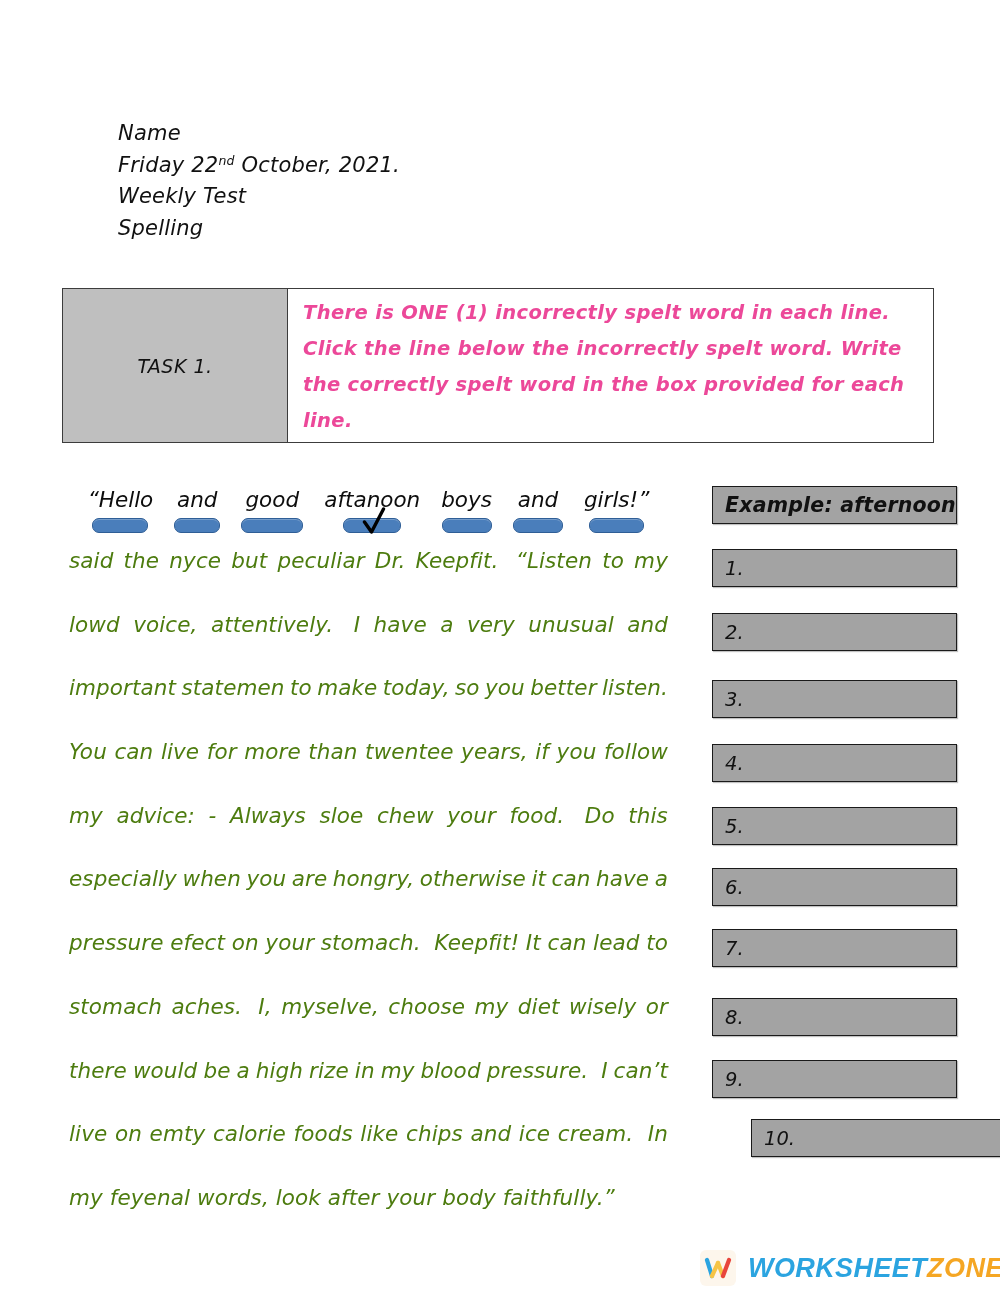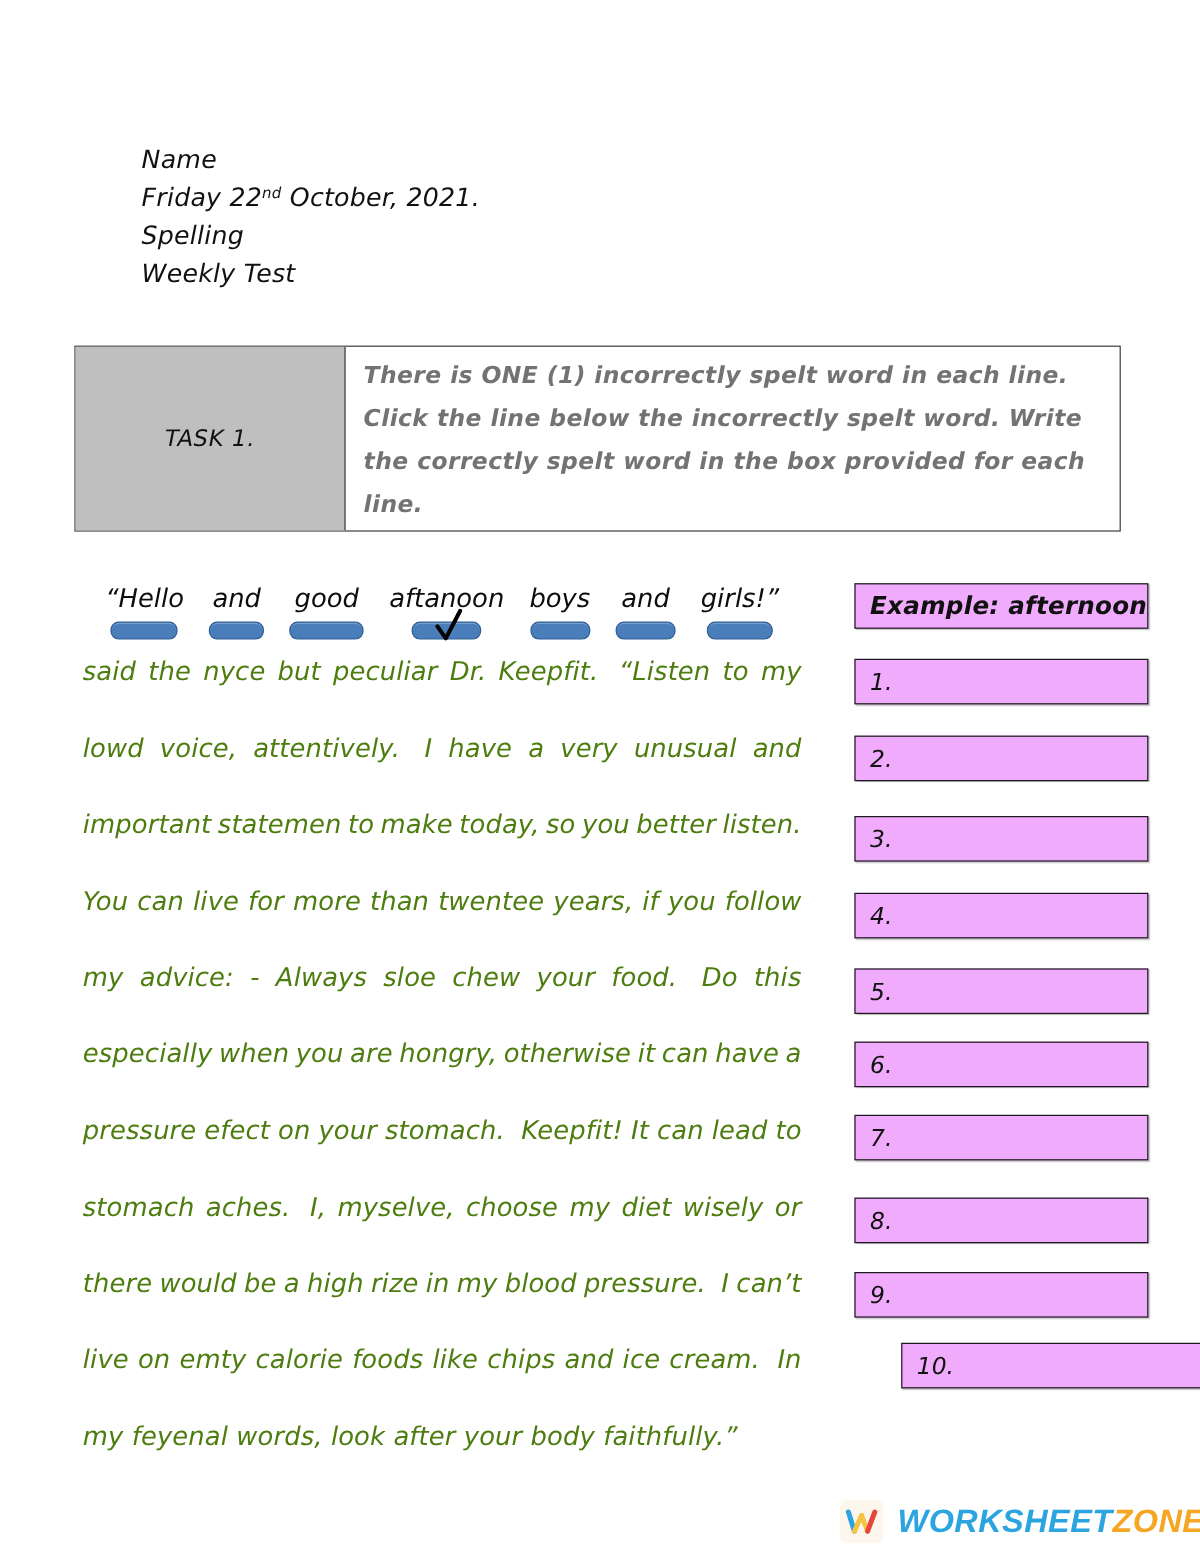--- a/index.html
+++ b/index.html
@@ -77,21 +77,21 @@
     box-sizing: border-box;
     padding: 12px 16px 10px 15px;
     display: flex;
     align-items: center;
   }
   .task-text {
     font-size: 19.5px;
     font-weight: bold;
     line-height: 36px;
     letter-spacing: 0.35px;
-    color: #737373;
+    color: #ec4899;
   }
 
   
   .passage {
     position: absolute;
     left: 69px;
     top: 487px;
     width: 599px;
   }
   .pline {
@@ -165,21 +165,21 @@
   .answers {
     position: absolute;
     left: 0;
     top: 0;
     width: 1000px;
     height: 1291px;
   }
   .abox {
     position: absolute;
     box-sizing: border-box;
-    background: #f0abfc;
+    background: #a3a3a3;
     border: 1.6px solid #1a1a1a;
     display: flex;
     align-items: center;
     padding-left: 12px;
     font-size: 19.5px;
     color: #111111;
     box-shadow: 1px 1px 1px rgba(120,120,120,0.45);
   }
   .abox.example {
     font-weight: bold;
@@ -215,22 +215,22 @@
   .logo-text .part2 { color: #f5a623; }
 </style>
 </head>
 <body>
 
 <div class="page">
 
   <div class="header">
     <div class="hline">Name</div>
     <div class="hline"><span>Friday 22</span><sup>nd</sup><span> October, 2021.</span></div>
+    <div class="hline">Weekly Test</div>
     <div class="hline">Spelling</div>
-    <div class="hline">Weekly Test</div>
   </div>
 
   <div class="task-table">
     <div class="task-left">
       <span class="task-left-label">TASK 1.</span>
     </div>
     <div class="task-right">
       <div class="task-text">There is ONE (1) incorrectly spelt word in each line. Click the line below the incorrectly spelt word. Write the correctly spelt word in the box provided for each line.</div>
     </div>
   </div>

